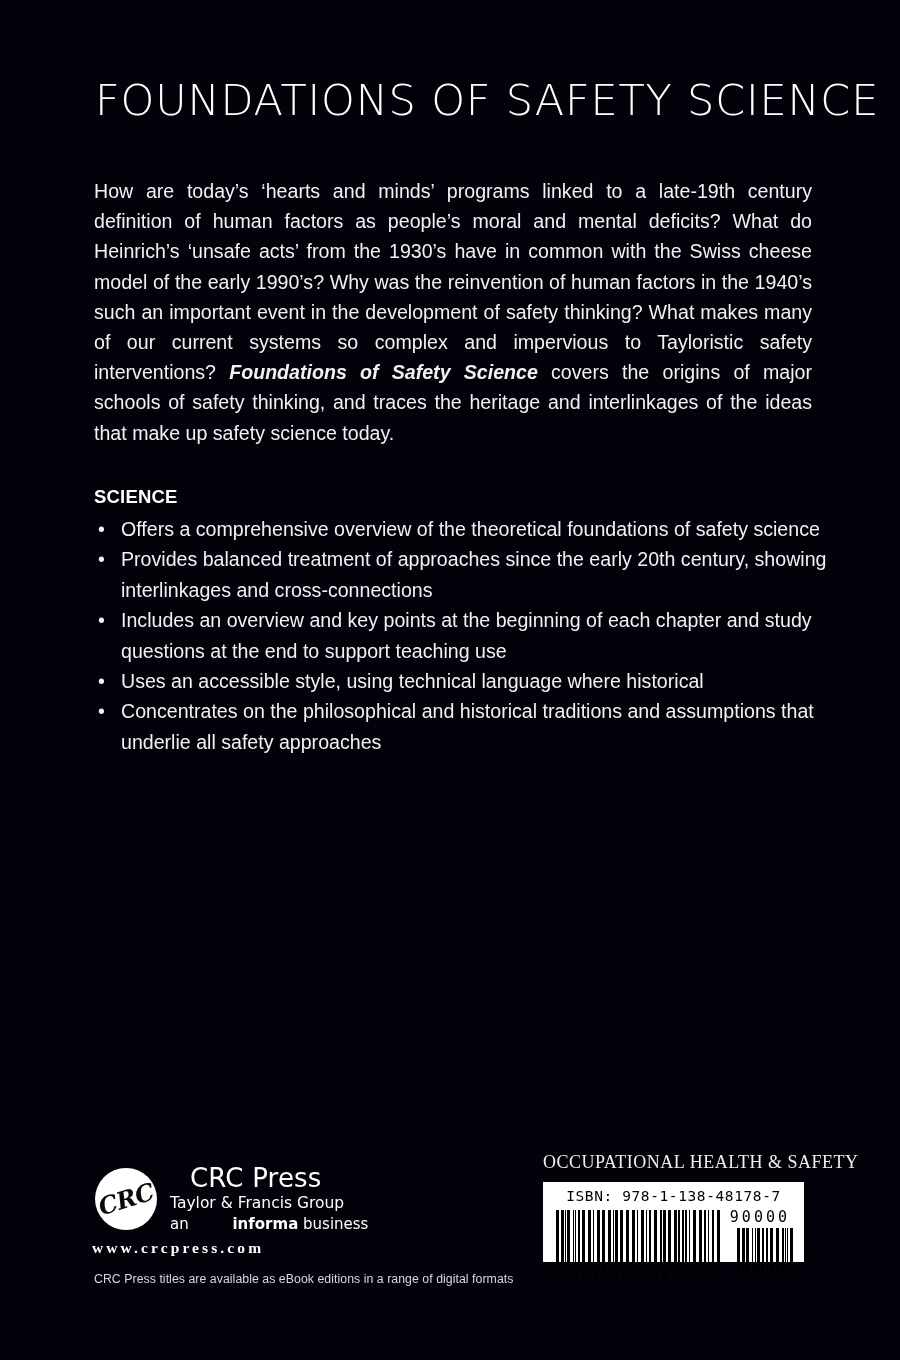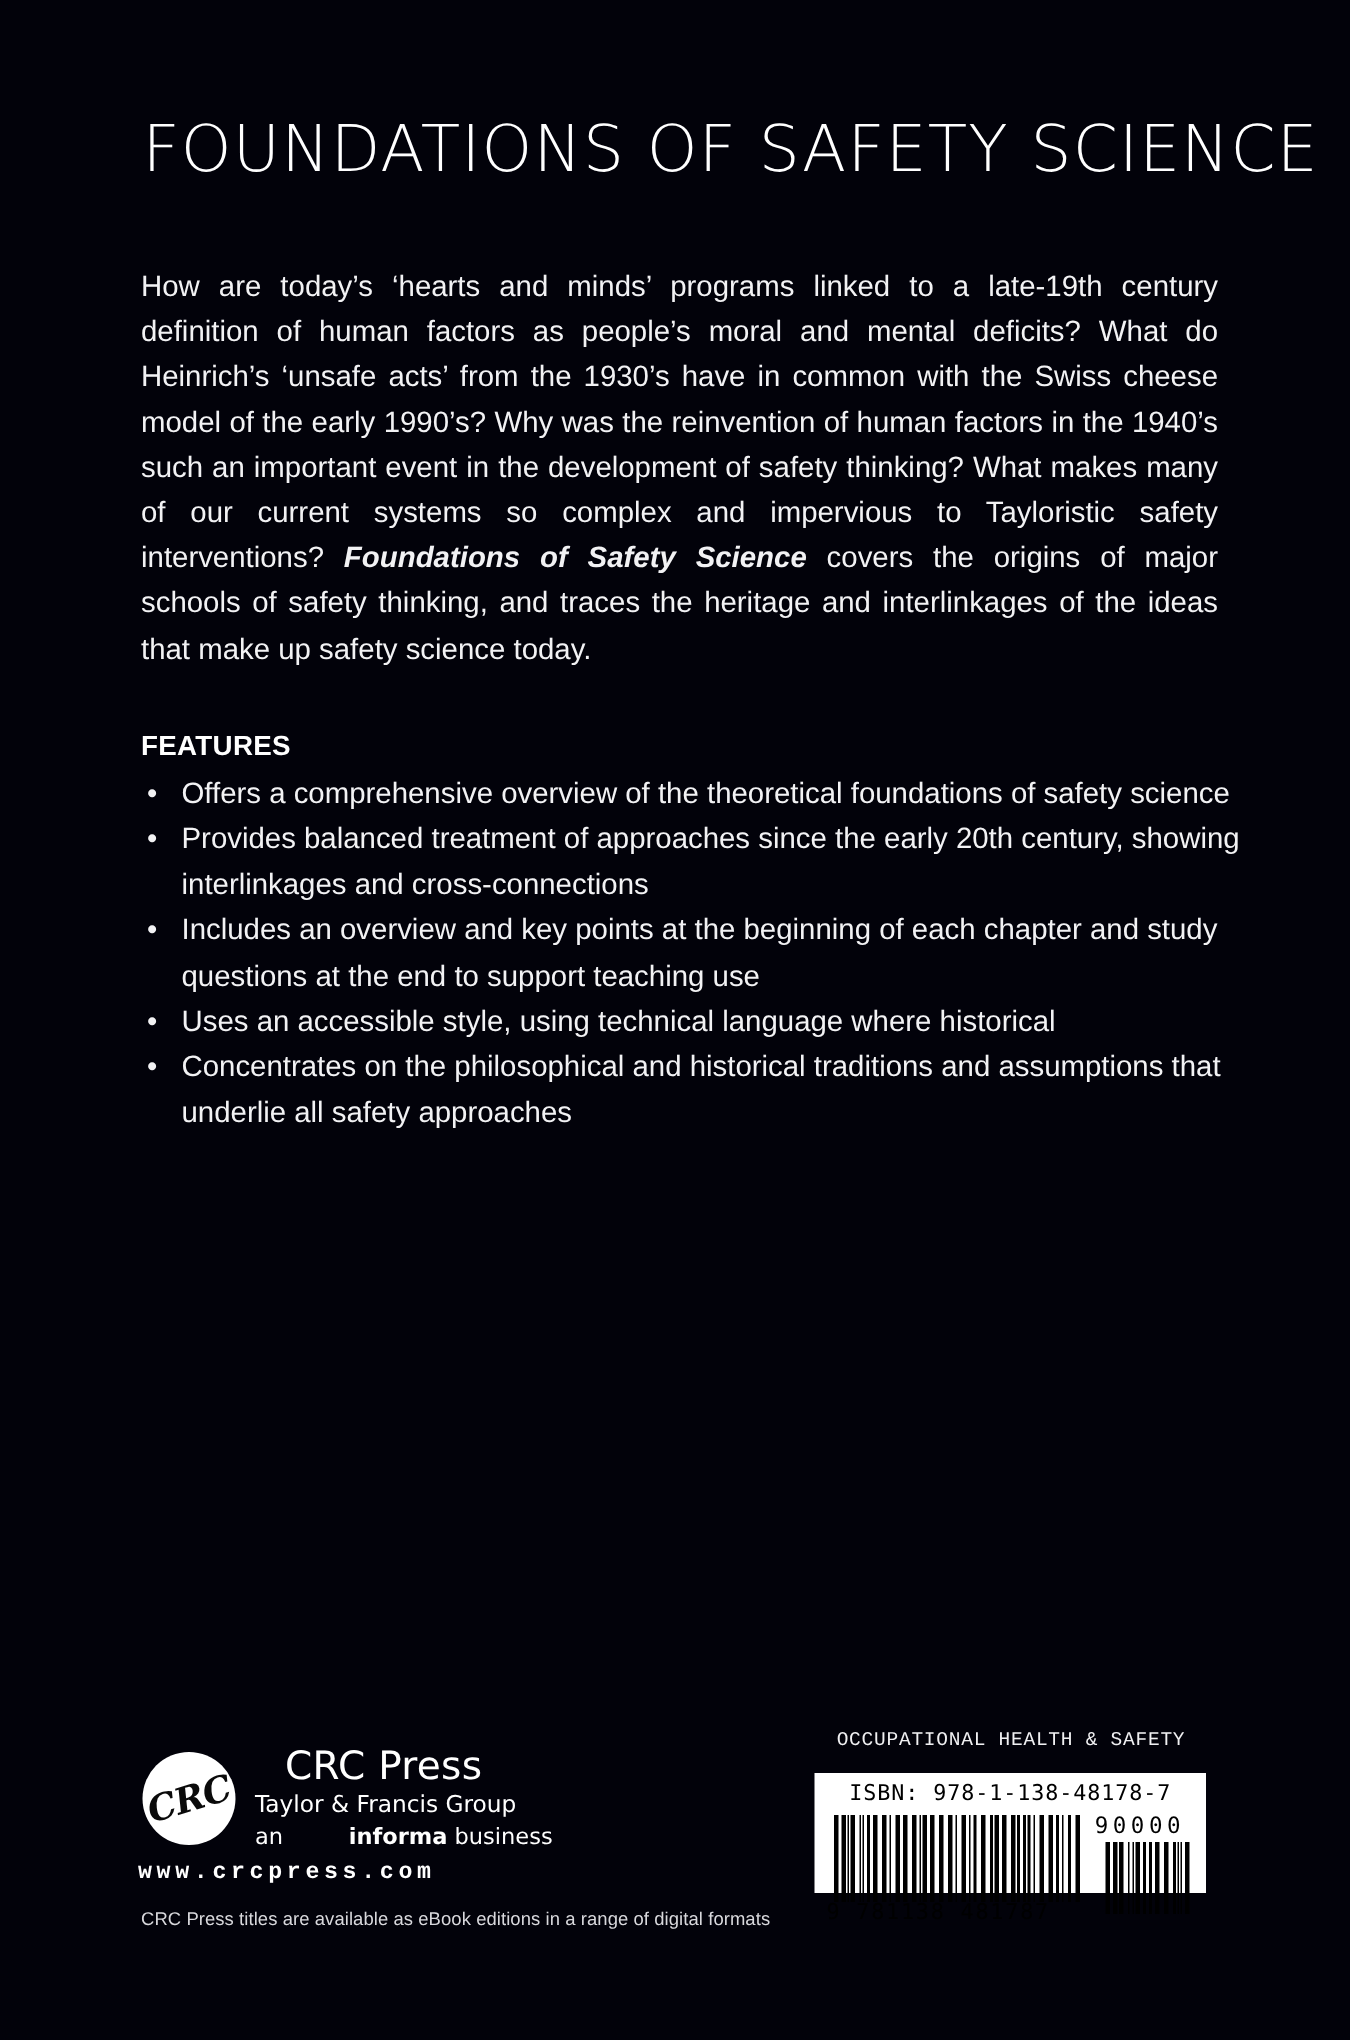--- a/index.html
+++ b/index.html
@@ -128,40 +128,40 @@
     font-family:"DejaVu Sans", sans-serif;
   }
   .logo-text .l3 b { font-weight:bold;margin-left:39px; }
   .logo-url {
     position:absolute;
     left:4px; top:76px;
     font-size:15.5px;
     font-weight:bold;
     letter-spacing:3.1px;
     color:#ffffff;
-    font-family:Liberation Mono, monospace;
+    font-family:Liberation Serif, serif;
     white-space:nowrap;
   }
   .ebook-note {
     position:absolute;
     left:94px; top:1272px;
     font-size:12.3px;
     color:#d8d8dc;
     letter-spacing:0.05px;
     white-space:nowrap;
   }
 
   
   .category {
     position:absolute;
     left:543px; top:1152px;
     width:262px;
     text-align:center;
-    font-family:Liberation Mono, monospace;
-    font-size:13px;
+    font-family:Liberation Serif, serif;
+    font-size:18px;
     font-weight:300;
     letter-spacing:0.5px;
     color:#f0f0f2;
     white-space:nowrap;
   }
   .barcode-box {
     position:absolute;
     left:543px; top:1182px;
     width:261px; height:80px;
     background:#ffffff;
@@ -213,21 +213,21 @@
 </style>
 </head>
 <body>
 
 <div class="cover">
 
   <h1 class="title">FOUNDATIONS OF SAFETY SCIENCE</h1>
 
   <p class="blurb"><span>How are today’s ‘hearts and minds’ programs linked to a late-19th century definition of human factors as people’s moral and mental deficits? What do Heinrich’s ‘unsafe acts’ from the 1930’s have in common with the Swiss cheese model of the early 1990’s? Why was the reinvention of human factors in the 1940’s such an important event in the development of safety thinking? What makes many of our current systems so complex and impervious to Tayloristic safety interventions? </span><span class="bi">Foundations of Safety Science</span><span> covers the origins of major schools of safety thinking, and traces the heritage and interlinkages of the ideas that make up safety science today.</span></p>
 
-  <div class="features-head">FEATURES</div>
+  <div class="features-head">SCIENCE</div>
 
   <ul class="features-list">
     <li><span class="bullet">•</span><span>Offers a comprehensive overview of the theoretical foundations of safety science</span></li>
     <li><span class="bullet">•</span><span>Provides balanced treatment of approaches since the early 20th century, showing interlinkages and cross-connections</span></li>
     <li><span class="bullet">•</span><span>Includes an overview and key points at the beginning of each chapter and study questions at the end to support teaching use</span></li>
     <li><span class="bullet">•</span><span>Uses an accessible style, using technical language where historical</span></li>
     <li><span class="bullet">•</span><span>Concentrates on the philosophical and historical traditions and assumptions that underlie all safety approaches</span></li>
   </ul>
 
   <div class="logo-block">

